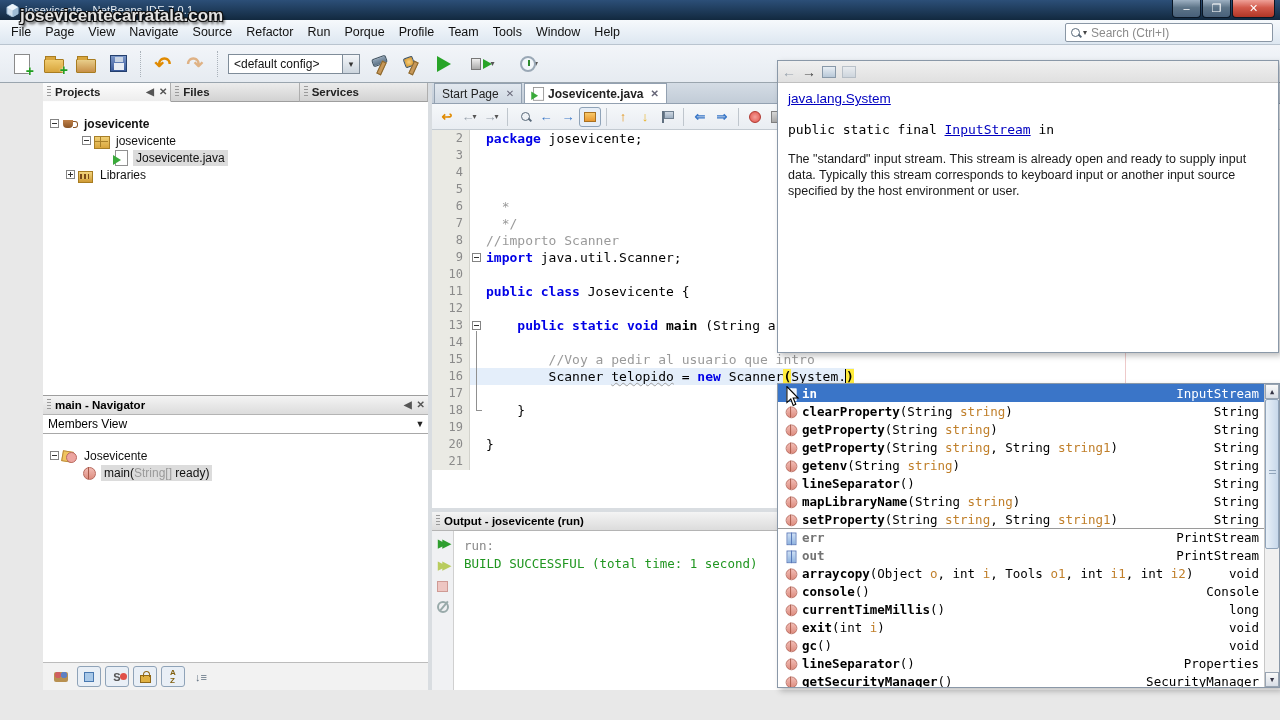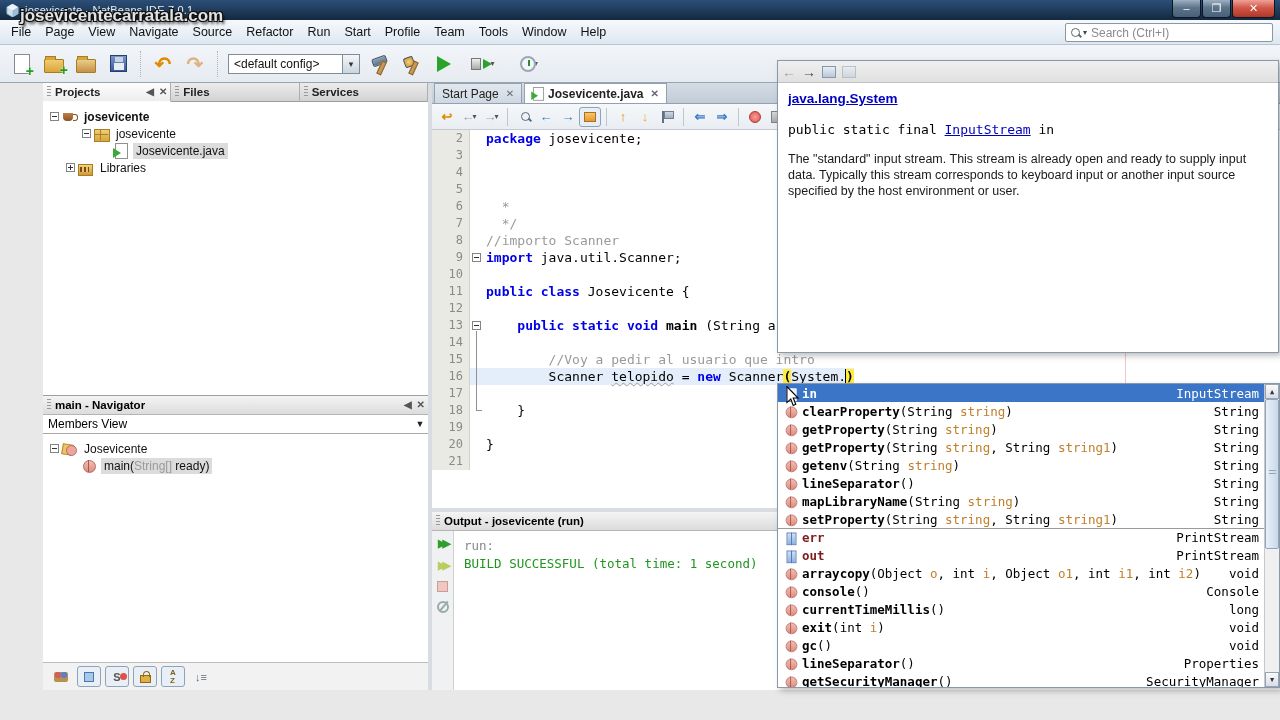--- a/index.html
+++ b/index.html
@@ -87,21 +87,21 @@
   #projects-panel { position:absolute; left:0; top:0; width:385px; height:312px; background:#fff; overflow:hidden; }
   #navigator-panel { position:absolute; left:0; top:312px; width:385px; height:295px; background:#fff;
     border-top:1px solid #9e9e9e; overflow:hidden; }
   .panel-header { height:19px; background:linear-gradient(#f4f4f4,#dcdcdc); border-bottom:1px solid #b4b4b4;
     display:flex; align-items:center; font-size:11.5px; font-weight:bold; padding-left:4px; position:relative; }
   .nav-combo { height:19px; background:#fff; border-bottom:1px solid #a8a8a8; display:flex;
     align-items:center; font-size:12px; padding-left:5px; }
   .nav-combo .sp { flex:1; }
   .nav-combo .drop2 { width:16px; font-size:9px; color:#222; text-align:center; }
 
-  .tree { padding-top:6px; font-size:12px; color:#111; }
+  .tree { padding-top:13px; font-size:12px; color:#111; }
   .tree-row { height:17px; display:flex; align-items:center; white-space:nowrap; }
   .tw { display:inline-block; width:16px; flex:none; position:relative; }
   .expander { width:9px; height:9px; border:1px solid #848484; background:#fff; margin-left:3px;
     position:relative; flex:none; }
   .expander::before { content:""; position:absolute; left:1px; top:3px; width:5px; height:1px; background:#333; }
   .expander.plus::after { content:""; position:absolute; left:3px; top:1px; width:1px; height:5px; background:#333; }
   .tlabel { padding:1px 3px; }
   .tlabel.selected { background:#dcdcdc; }
   .tlabel.bold { font-weight:bold; }
   .seg-dim { color:#9a9a9a; }
@@ -231,35 +231,35 @@
   .st-sep { width:1px; height:14px; background:#bdbdbd; margin:0 10px; }
 
   
   #javadoc-popup { position:absolute; left:777px; top:60px; width:502px; height:293px; background:#fff;
     border:1px solid #8a98a8; box-shadow:3px 3px 6px rgba(0,0,0,.25); z-index:10; }
   #jd-toolbar { height:22px; background:linear-gradient(#f0f0f0,#e0e0e0); border-bottom:1px solid #c0c0c0;
     display:flex; align-items:center; padding-left:4px; gap:6px; }
   .jd-arrow { font-size:14px; font-weight:bold; }
   .jd-ico { width:14px; height:12px; background:linear-gradient(#e8eef4,#b8c8d8); border:1px solid #8898a8; }
   #jd-content { padding:8px 10px; }
-  #jd-title { font-size:13.5px; font-weight:bold; color:#0000c0; text-decoration:underline; }
+  #jd-title { font-size:13.5px; font-weight:normal; color:#0000c0; text-decoration:underline; }
   #jd-sig { font-family:"DejaVu Sans Mono","Liberation Mono",monospace; font-size:13px; margin-top:16px; color:#000; }
   #jd-sig .link { color:#0000c0; text-decoration:underline; }
   #jd-body { margin-top:14px; font-size:12.5px; line-height:16px; color:#1a1a1a; width:478px; }
 
   
   #completion-popup { position:absolute; left:777px; top:383px; width:503px; height:305px; background:#fff;
     border:1px solid #8a98a8; box-shadow:3px 3px 6px rgba(0,0,0,.25); z-index:11;
     font-family:"DejaVu Sans Mono","Liberation Mono",monospace; font-size:12.5px; }
   #completion-list { position:absolute; left:0; top:0; right:15px; bottom:0; overflow:hidden; }
   .cmp-row { height:18px; display:flex; align-items:center; padding-left:3px; white-space:nowrap; }
   .cmp-row.sep { border-top:1px solid #9a9a9a; }
   .cmp-row .ti { transform:scale(.9); margin-right:2px; }
   .cmp-name { font-weight:bold; color:#000; }
-  .cmp-name.green { color:#7f1d1d; }
+  .cmp-name.green { color:#737373; }
   .cmp-tail { color:#000; }
   .pa { color:#c07f2a; }
   .cmp-sp { flex:1; }
   .cmp-type { padding-right:5px; color:#000; }
   .cmp-row.sel { background:#3a75c8; }
   .cmp-row.sel .cmp-name, .cmp-row.sel .cmp-type { color:#fff; }
   .cmp-row.sel .ti-field::before, .cmp-row.sel .ti-field::after { background:#e8f0fa; border-color:#fff; }
   #cmp-scroll { position:absolute; right:0; top:0; bottom:0; width:15px; background:#f0f0f0; border-left:1px solid #c8c8c8; }
   .sc-btn { position:absolute; left:0; width:14px; height:15px; background:linear-gradient(#fafafa,#d8dee6);
     border:1px solid #98a4b2; font-size:7px; text-align:center; line-height:14px; color:#334; }
@@ -293,21 +293,21 @@
 
   <div id="menubar">
 
     <span class="menu-item">File</span>
       <span class="menu-item">Page</span>
       <span class="menu-item">View</span>
       <span class="menu-item">Navigate</span>
       <span class="menu-item">Source</span>
       <span class="menu-item">Refactor</span>
       <span class="menu-item">Run</span>
-      <span class="menu-item">Start</span>
+      <span class="menu-item">Porque</span>
       <span class="menu-item">Profile</span>
       <span class="menu-item">Team</span>
       <span class="menu-item">Tools</span>
       <span class="menu-item">Window</span>
       <span class="menu-item">Help</span>
       <div id="searchbox">
       <span class="mag"></span>
       <span class="tiny-arrow">▾</span>
       <span id="search-ph">Search (Ctrl+I)</span>
     </div>
@@ -730,21 +730,21 @@
         <div class="cmp-row">
           <span class="ti ti-field"></span>
           <span class="cmp-name green">out</span>
           <span class="cmp-tail"></span>
           <span class="cmp-sp"></span>
           <span class="cmp-type">PrintStream</span>
         </div>
         <div class="cmp-row">
           <span class="ti ti-method"></span>
           <span class="cmp-name">arraycopy</span>
-          <span class="cmp-tail"><span>(Object </span><span class="pa">o</span><span>, int </span><span class="pa">i</span><span>, Object </span><span class="pa">o1</span><span>, int </span><span class="pa">i1</span><span>, int </span><span class="pa">i2</span><span>)</span></span>
+          <span class="cmp-tail"><span>(Object </span><span class="pa">o</span><span>, int </span><span class="pa">i</span><span>, Tools </span><span class="pa">o1</span><span>, int </span><span class="pa">i1</span><span>, int </span><span class="pa">i2</span><span>)</span></span>
           <span class="cmp-sp"></span>
           <span class="cmp-type">void</span>
         </div>
         <div class="cmp-row">
           <span class="ti ti-method"></span>
           <span class="cmp-name">console</span>
           <span class="cmp-tail"><span>()</span></span>
           <span class="cmp-sp"></span>
           <span class="cmp-type">Console</span>
         </div>

